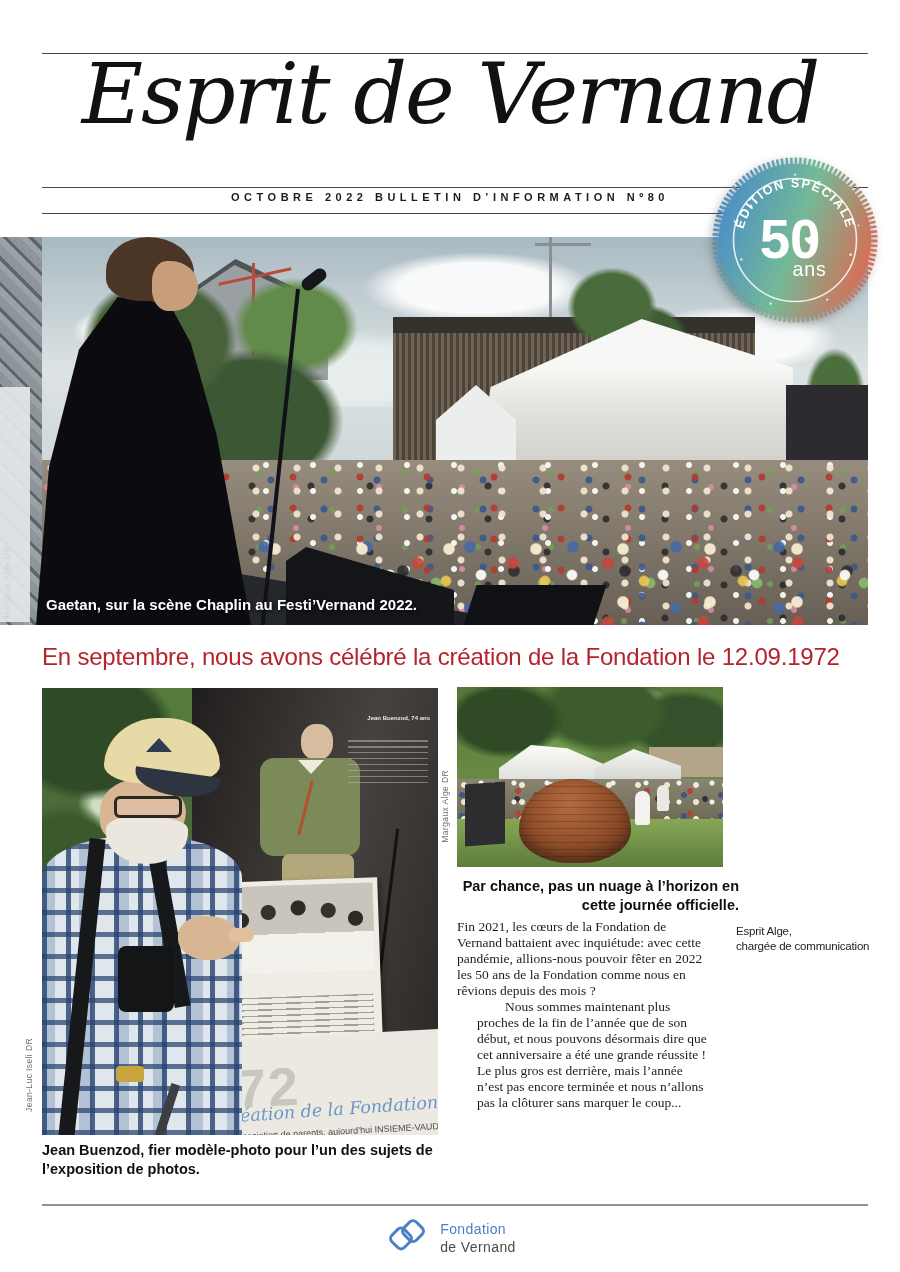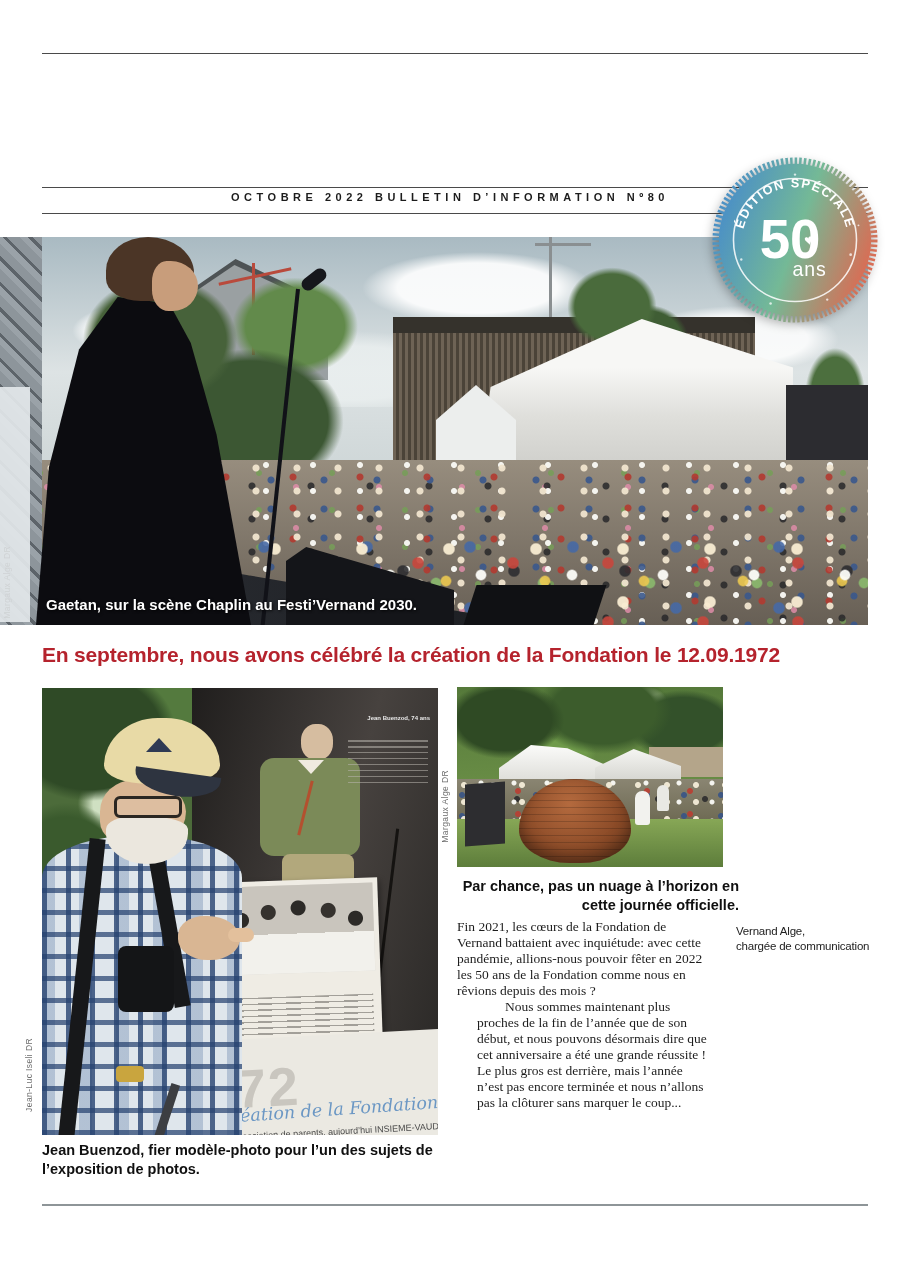--- a/index.html
+++ b/index.html
@@ -98,21 +98,21 @@
   .hero-caption{position:absolute;left:46px;bottom:12px;color:#fff;font-weight:700;font-size:15px;
     text-shadow:1px 1px 3px rgba(0,0,0,.85);}
   .v-credit{position:absolute;font-size:8.5px;letter-spacing:.4px;color:#6e6e6e;
     writing-mode:vertical-rl;transform:rotate(180deg);white-space:nowrap;}
   .hero-credit{left:2px;bottom:6px;color:#cfd2d4;position:absolute;}
   .left-credit{left:24px;top:1038px;}
   .right-credit{left:440px;top:770px;}
 
   
   .headline{position:absolute;left:42px;top:643px;width:820px;margin:0;
-    font-size:21px;font-weight:700;letter-spacing:-.2px;}
+    font-size:24px;font-weight:400;letter-spacing:-.2px;}
 
   
   .photo-left{position:absolute;left:42px;top:688px;width:396px;height:447px;overflow:hidden;background:#4c6b3a;}
   .lp-foliage{left:0;top:0;width:100%;height:100%;background-image:
     radial-gradient(ellipse 120px 95px at 12% 10%,#2f4a26 60%,transparent 72%),
     radial-gradient(ellipse 100px 120px at 6% 45%,#3a5a2d 60%,transparent 72%),
     radial-gradient(ellipse 90px 80px at 30% 6%,#547a3e 55%,transparent 70%),
     radial-gradient(ellipse 70px 60px at 20% 26%,#cfe0c2 40%,transparent 62%),
     radial-gradient(ellipse 110px 140px at 8% 80%,#2c4523 60%,transparent 75%),
     radial-gradient(ellipse 80px 70px at 38% 90%,#68924c 50%,transparent 68%);}
@@ -231,20 +231,21 @@
   .logo-text{font-size:14px;line-height:18px;letter-spacing:.4px;}
   .logo-line1{color:#4a80c4;}
   .logo-line2{color:#4b4b4b;}
 </style>
 </head>
 <body>
 
 <div class="page">
 
   <div class="rule rule-top"></div>
+  <h1 class="masthead">Esprit de Vernand</h1>
   <div class="rule rule-mid1"></div>
   <div class="issue-line">OCTOBRE 2022 BULLETIN D’INFORMATION Nº80</div>
   <div class="rule rule-mid2"></div>
 
   <div class="hero">
     <div class="abs hero-sky"></div>
     <div class="abs hero-clouds"></div>
     <div class="abs hero-house-roof"></div>
     <div class="abs hero-house"></div>
     <div class="abs hero-crane1"></div>
@@ -265,21 +266,21 @@
     <div class="abs hero-monitor1"></div>
     <div class="abs hero-monitor2"></div>
     <div class="abs hero-truss"></div>
     <div class="abs hero-banner"></div>
     <div class="abs performer-body"></div>
     <div class="abs performer-hair"></div>
     <div class="abs performer-face"></div>
     <div class="abs mic-stand"></div>
     <div class="abs mic-head"></div>
     <div class="hero-credit v-credit">Margaux Alge DR</div>
-    <div class="hero-caption">Gaetan, sur la scène Chaplin au Festi’Vernand 2030.</div>
+    <div class="hero-caption">Gaetan, sur la scène Chaplin au Festi’Vernand 2022.</div>
   </div>
 
   <div class="badge">
     <svg viewBox="0 0 170 170" width="166" height="166">
       <defs>
         <linearGradient id="bggrad" x1="0" y1="0.32" x2="1" y2="0.68">
           <stop offset="0" stop-color="#4a8fc7"></stop>
           <stop offset="0.5" stop-color="#74b996"></stop>
           <stop offset="1" stop-color="#dd6a52"></stop>
         </linearGradient>
@@ -361,19 +362,29 @@
     <div class="abs rp-table1"></div>
     <div class="abs rp-table2"></div>
   </div>
   <div class="caption caption-right">Par chance, pas un nuage à l’horizon en cette journée officielle.</div>
 
   <div class="article">
     <p>Fin 2021, les cœurs de la Fondation de Vernand battaient avec inquiétude: avec cette pandémie, allions-nous pouvoir fêter en 2022 les 50 ans de la Fondation comme nous en rêvions depuis des mois ?</p>
     <p class="indent">Nous sommes maintenant plus proches de la fin de l’année que de son début, et nous pouvons désormais dire que cet anniversaire a été une grande réussite ! Le plus gros est derrière, mais l’année n’est pas encore terminée et nous n’allons pas la clôturer sans marquer le coup...</p>
   </div>
   <div class="byline">
-    <div>Vernand Alge,</div>
+    <div>Esprit Alge,</div>
     <div>chargée de communication</div>
   </div>
 
   <div class="rule-footer"></div>
+  <div class="footer-logo">
+    <svg viewBox="0 0 100 100" width="46" height="46">
+      <rect x="18" y="32" width="38" height="38" rx="10" fill="none" stroke-width="6.5" transform="rotate(45 37 51)" stroke="#4a80c4"></rect>
+      <rect x="44" y="16" width="38" height="38" rx="10" fill="none" stroke-width="6.5" transform="rotate(45 63 35)" stroke="#4a80c4"></rect>
+    </svg>
+    <div class="logo-text">
+      <div class="logo-line1">Fondation</div>
+      <div class="logo-line2">de Vernand</div>
+    </div>
+  </div>
 
 </div>
 
 </body></html>

